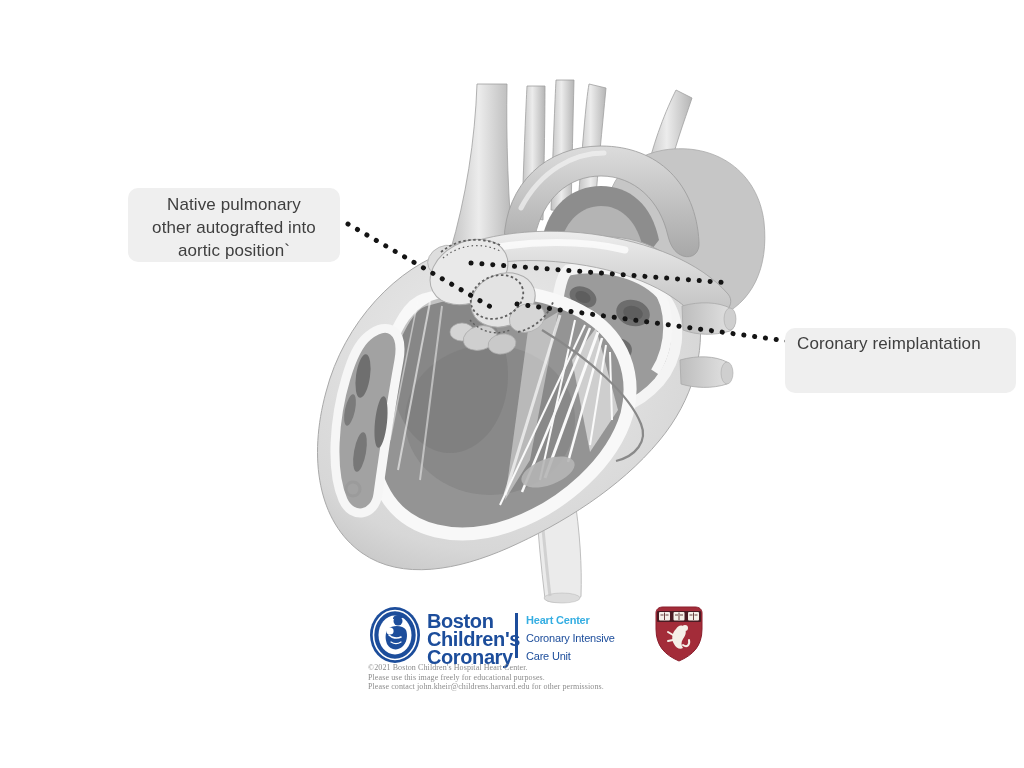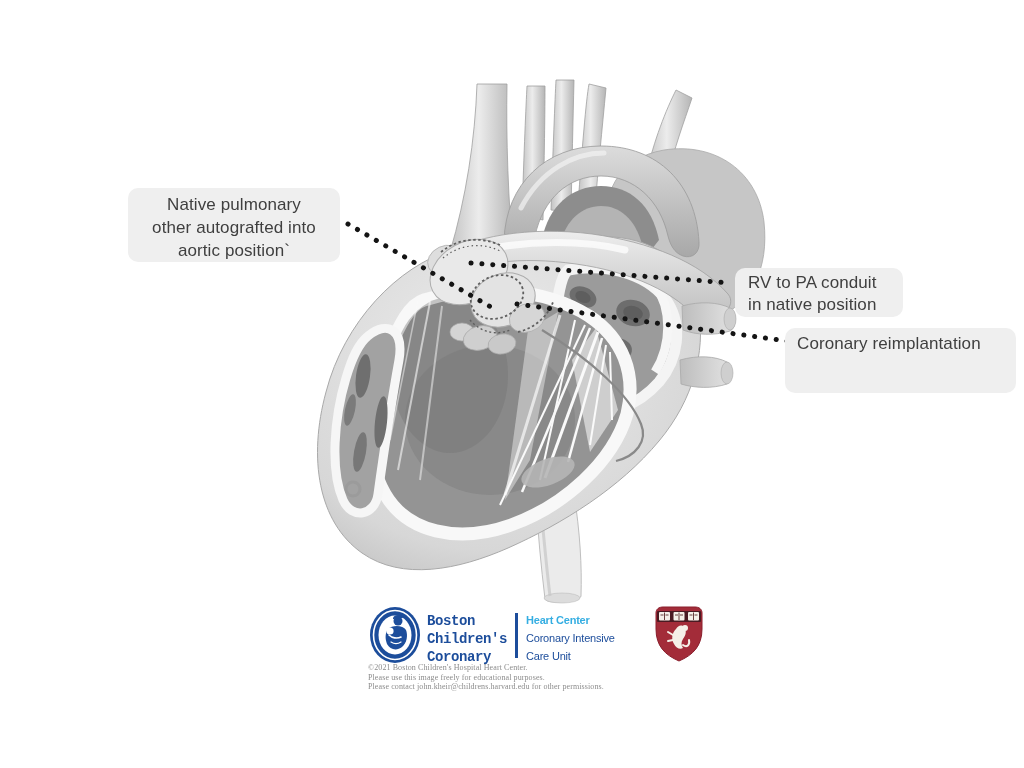--- a/index.html
+++ b/index.html
@@ -12,21 +12,21 @@
     position:absolute;background:#efefef;border-radius:10px;color:#3f3f3f;
     font-size:17px;letter-spacing:.1px;
   }
   .callout .ln{display:block;}
   #label-autograft{left:128px;top:188px;width:212px;height:69px;text-align:center;padding-top:5px;line-height:23px;}
   #label-conduit{left:735px;top:268px;width:155px;height:45px;padding:4px 0 0 13px;line-height:22px;}
   #label-coronary{left:785px;top:328px;width:219px;height:42px;padding:5px 0 18px 12px;line-height:22px;}
   
   .bch-name{
     position:absolute;left:427px;top:612px;color:#1c4d9b;font-weight:bold;
-    font-size:14px;line-height:18px;letter-spacing:-0.4px;font-family:Liberation Mono, monospace;
+    font-size:20px;line-height:18px;letter-spacing:-0.4px;
   }
   .divider{position:absolute;left:515px;top:613px;width:2.5px;height:45px;background:#1c4d9b;}
   .dept{position:absolute;left:526px;top:611px;font-size:11px;line-height:18px;letter-spacing:-0.2px;}
   .dept .d1{color:#35aee2;font-weight:bold;}
   .dept .d2,.dept .d3{color:#1c4d9b;}
   .copyright{position:absolute;left:368px;top:663px;font-size:8px;line-height:9.5px;color:#8c8c8c;letter-spacing:.1px;font-family:Liberation Serif, serif;}
   .logo-emblem{position:absolute;left:369px;top:606px;}
   .logo-shield{position:absolute;left:654px;top:605px;}
 </style>
 </head>
@@ -166,24 +166,20 @@
       <line x1="517" y1="304" x2="787" y2="341" stroke-dasharray="0.1 10.8"></line>
     </g>
   </svg>
 
   <div class="callout" id="label-autograft">
     <span class="ln">Native pulmonary</span>
     <span class="ln">other autografted into</span>
     <span class="ln">aortic position`</span>
   </div>
 
-  <div class="callout" id="label-conduit">
-    <span class="ln">RV to PA conduit</span>
-    <span class="ln">in native position</span>
-  </div>
 
   <div class="callout" id="label-coronary">
     <span class="ln">Coronary reimplantation</span>
   </div>
 
   <svg class="logo-emblem" width="52" height="58" viewBox="0 0 52 58">
     <ellipse cx="26" cy="29" rx="25" ry="28" fill="#1c4d9b"></ellipse>
     <ellipse cx="26" cy="29" rx="21.5" ry="24.5" fill="none" stroke="#ffffff" stroke-width="1.6"></ellipse>
     <ellipse cx="26" cy="29" rx="16.5" ry="19.5" fill="#ffffff"></ellipse>
     <circle cx="29" cy="15" r="4.5" fill="#1c4d9b"></circle>

